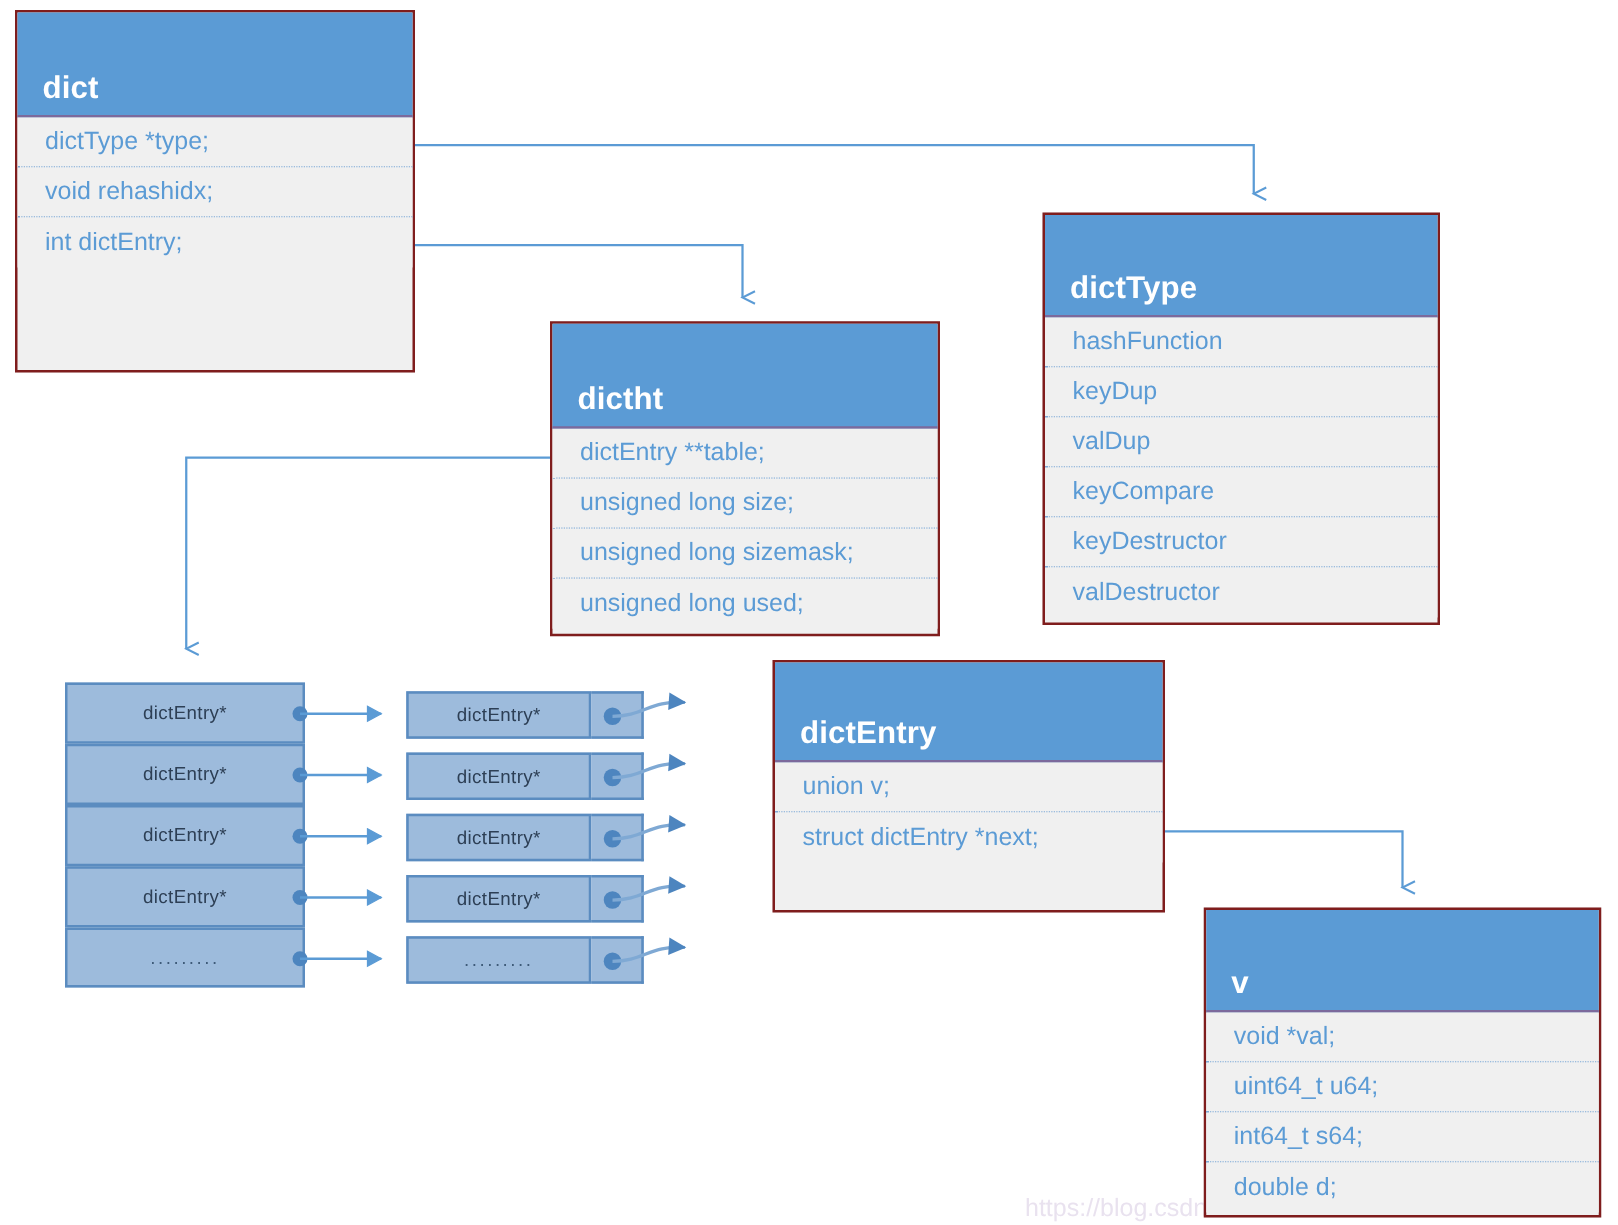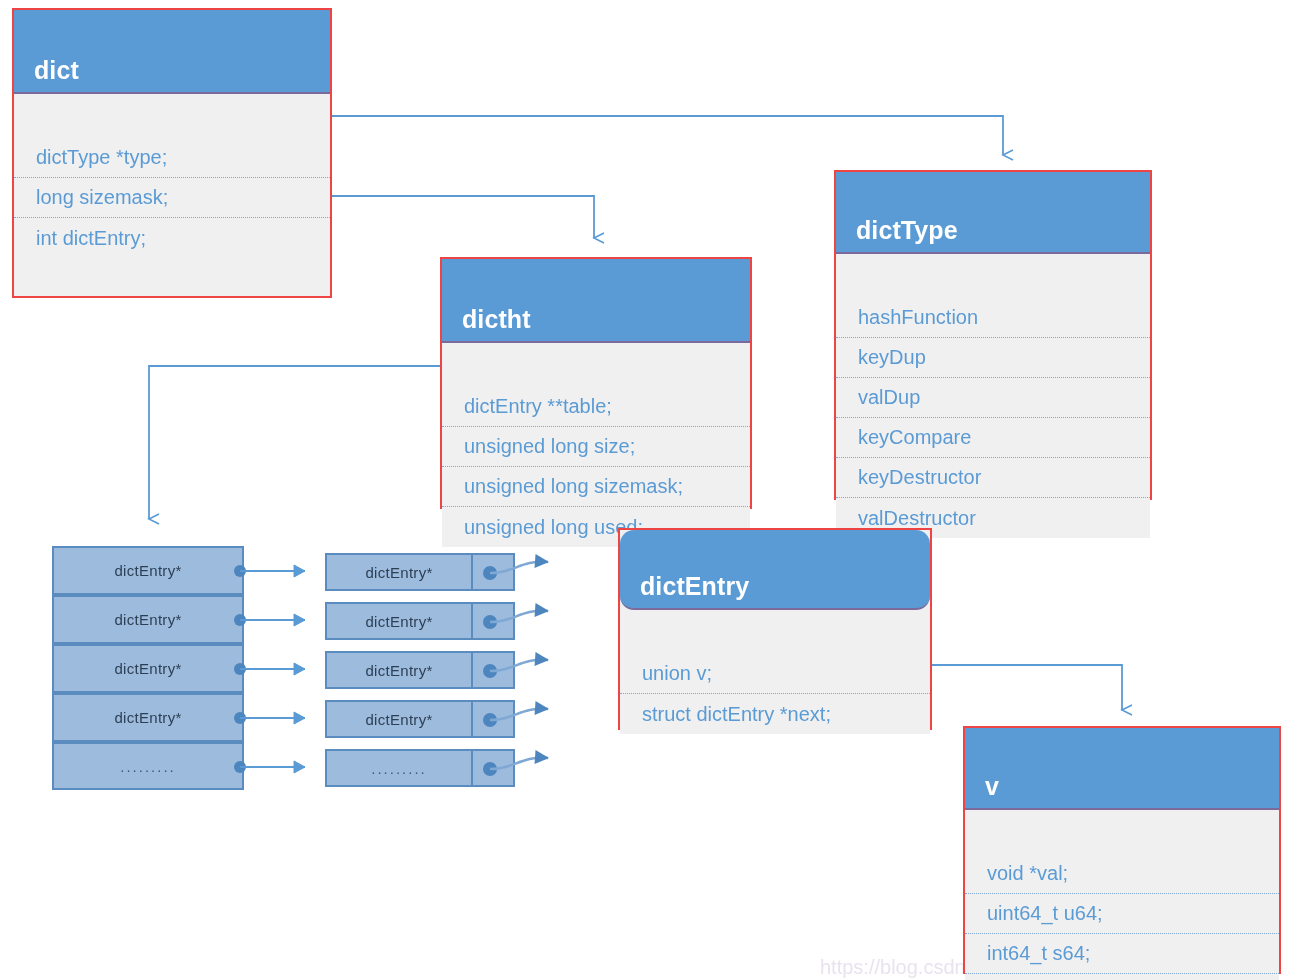--- a/index.html
+++ b/index.html
@@ -14,40 +14,39 @@
     position: relative;
     width: 1294px;
     height: 980px;
     background: #ffffff;
     overflow: hidden;
   }
   
   .struct-box {
     position: absolute;
     box-sizing: border-box;
-    border: 2px solid #ef4444;
+    border: 2px solid #7f1d1d;
     background: #f0f0f0;
     z-index: 5;
   }
   .struct-header {
     box-sizing: border-box;
     background: #5b9bd5;
     border-bottom: 2px solid #7c6a9c;
     color: #ffffff;
     font-size: 25px;
     font-weight: bold;
     display: flex;
     align-items: flex-end;
     padding: 0 0 7px 20px;
     letter-spacing: 0.1px;
   }
   .struct-rows {
     box-sizing: border-box;
     padding: 0;
-    margin-top: 44px;
   }
   .struct-row {
     box-sizing: border-box;
     color: #5b9bd5;
     font-size: 20px;
     display: flex;
     align-items: center;
     padding-left: 22px;
     border-bottom: 1px dotted #7ea9d6;
     background: #f0f0f0;
@@ -157,21 +156,21 @@
 
     <g>
       <path d="M931,665 L1122,665 L1122,710" fill="none" stroke="#5b9bd5" stroke-width="1.8" marker-end="url(#openArrow)"></path>
     </g>
   </svg>
 
   <div class="struct-box" style="left:12px; top:8px; width:320px; height:290px;">
     <div class="struct-header" style="height:84px;">dict</div>
     <div class="struct-rows">
       <div class="struct-row" style="height:40px;">dictType *type;</div>
-      <div class="struct-row" style="height:40px;">long sizemask;</div>
+      <div class="struct-row" style="height:40px;">void rehashidx;</div>
       <div class="struct-row" style="height:40px;">int dictEntry;</div>
     </div>
   </div>
 
   <div class="struct-box" style="left:440px; top:257px; width:312px; height:252px;">
     <div class="struct-header" style="height:84px;">dictht</div>
     <div class="struct-rows">
       <div class="struct-row" style="height:40px;">dictEntry **table;</div>
       <div class="struct-row" style="height:40px;">unsigned long size;</div>
       <div class="struct-row" style="height:40px;">unsigned long sizemask;</div>
@@ -185,21 +184,21 @@
       <div class="struct-row" style="height:40px;">hashFunction</div>
       <div class="struct-row" style="height:40px;">keyDup</div>
       <div class="struct-row" style="height:40px;">valDup</div>
       <div class="struct-row" style="height:40px;">keyCompare</div>
       <div class="struct-row" style="height:40px;">keyDestructor</div>
       <div class="struct-row" style="height:40px;">valDestructor</div>
     </div>
   </div>
 
   <div class="struct-box" style="left:618px; top:528px; width:314px; height:202px;">
-    <div class="struct-header" style="height:80px;border-radius:14px;">dictEntry</div>
+    <div class="struct-header" style="height:80px;">dictEntry</div>
     <div class="struct-rows">
       <div class="struct-row" style="height:40px;text-align:center;">union v;</div>
       <div class="struct-row" style="height:40px;">struct dictEntry *next;</div>
     </div>
   </div>
 
   <div class="struct-box" style="left:963px; top:726px; width:318px; height:248px;">
     <div class="struct-header" style="height:82px;">v</div>
     <div class="struct-rows">
       <div class="struct-row" style="height:40px;">void *val;</div>

